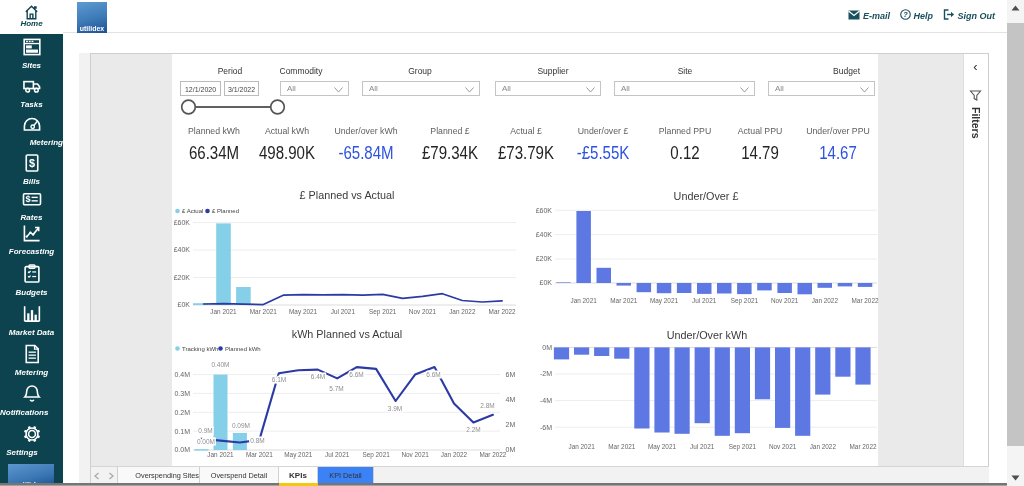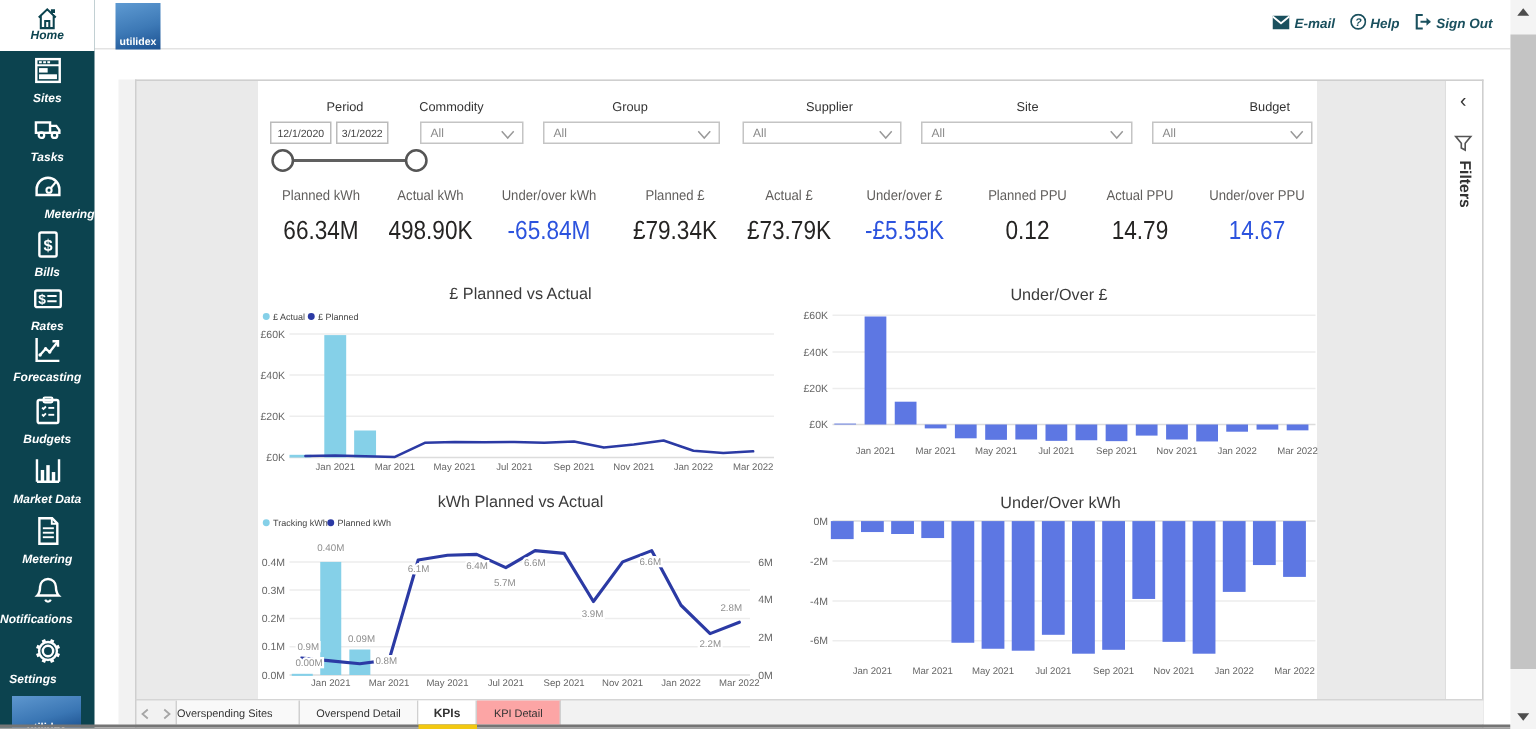--- a/index.html
+++ b/index.html
@@ -307,24 +307,24 @@
 <text x="742.4" y="449.0" font-size="6.4" fill="#666666" text-anchor="middle" font-weight="normal">Sep 2021</text>
 <text x="782.6" y="449.0" font-size="6.4" fill="#666666" text-anchor="middle" font-weight="normal">Nov 2021</text>
 <text x="822.8" y="449.0" font-size="6.4" fill="#666666" text-anchor="middle" font-weight="normal">Jan 2022</text>
 <text x="863.0" y="449.0" font-size="6.4" fill="#666666" text-anchor="middle" font-weight="normal">Mar 2022</text>
 </svg>
 <div class="abs" style="left:90px;top:466px;width:899px;height:17.3px;background:#f2f2f2;border-top:1px solid #d5d5d5;border-left:1px solid #cfcfcf"></div>
 <svg class="abs" style="left:93px;top:472px" width="22" height="8" viewBox="0 0 22 8">
     <path d="M5.5 1 L2 4 L5.5 7" fill="none" stroke="#a6a6a6" stroke-width="1.2"></path>
     <path d="M16.5 1 L20 4 L16.5 7" fill="none" stroke="#a6a6a6" stroke-width="1.2"></path>
   </svg>
-<div class="abs" style="left:117px;top:466.5px;width:83px;height:16.8px;background:#f9f9f9;border-right:1px solid #d0d0d0;border-left:1px solid #d0d0d0;text-align:left;font-size:7.3px;font-weight:normal;color:#333;line-height:18px;white-space:nowrap;overflow:hidden">Overspending Sites</div>
+<div class="abs" style="left:117px;top:466.5px;width:83px;height:16.8px;background:#f9f9f9;border-right:1px solid #d0d0d0;border-left:1px solid #d0d0d0;text-align:right;font-size:7.3px;font-weight:normal;color:#333;line-height:18px;white-space:nowrap;overflow:hidden">Overspending Sites</div>
 <div class="abs" style="left:200px;top:466.5px;width:79px;height:16.8px;background:#f9f9f9;border-right:1px solid #d0d0d0;text-align:center;font-size:7.3px;font-weight:normal;color:#333;line-height:18px;white-space:nowrap;overflow:hidden">Overspend Detail</div>
 <div class="abs" style="left:279px;top:466.5px;width:39px;height:16.8px;background:#ffffff;border-right:1px solid #d0d0d0;text-align:center;font-size:8px;font-weight:bold;color:#333;line-height:18px;white-space:nowrap;overflow:hidden">KPIs</div>
-<div class="abs" style="left:318px;top:466.5px;width:56px;height:16.8px;background:#fca5a5;border-right:1px solid #d0d0d0;text-align:center;font-size:7.3px;font-weight:normal;color:#333;line-height:18px;white-space:nowrap;overflow:hidden">KPI Detail</div>
+<div class="abs" style="left:318px;top:466.5px;width:56px;height:16.8px;background:#3b82f6;border-right:1px solid #d0d0d0;text-align:center;font-size:7.3px;font-weight:normal;color:#333;line-height:18px;white-space:nowrap;overflow:hidden">KPI Detail</div>
 <div class="abs" style="left:0;top:483.4px;width:1007px;height:1.3px;background:#757575"></div>
 <div class="abs" style="left:0;top:484.7px;width:1007px;height:1.3px;background:#a2a2a2"></div>
 <div class="abs" style="left:279px;top:483.3px;width:39px;height:2.7px;background:#f2c811"></div>
 <div class="abs" style="left:1007px;top:0;width:17px;height:486px;background:#f4f4f4"></div>
 <div class="abs" style="left:1007px;top:23px;width:17px;height:423px;background:#c4c4c4"></div>
 <svg class="abs" style="left:1007px;top:0" width="17" height="486" viewBox="0 0 17 486">
     <path d="M4.5 10.5 L8.5 5.5 L12.5 10.5 Z" fill="#4d4d4d"></path>
     <path d="M4.5 475.5 L8.5 480.5 L12.5 475.5 Z" fill="#4d4d4d"></path>
   </svg>
 

